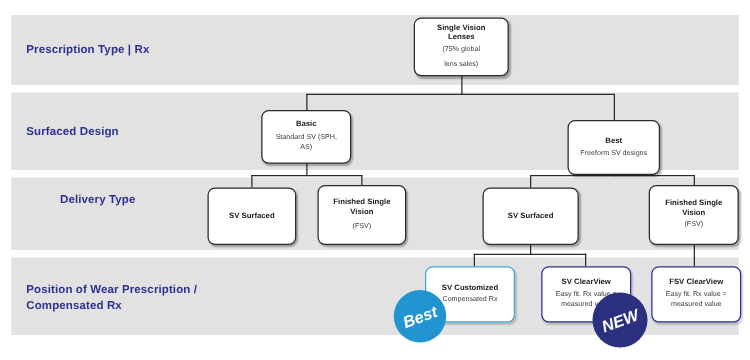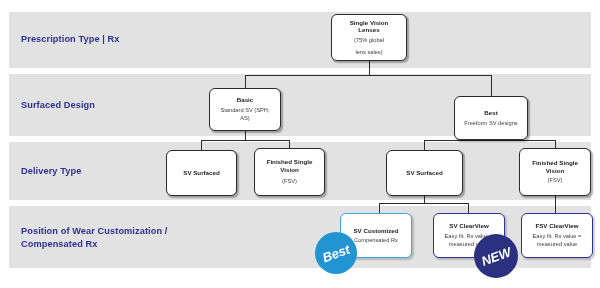--- a/index.html
+++ b/index.html
@@ -49,22 +49,22 @@
 
 <div id="canvas">
 
   <div class="band" style="top:12px;height:56px;"></div>
   <div class="band" style="top:74px;height:62px;"></div>
   <div class="band" style="top:142px;height:58px;"></div>
   <div class="band" style="top:206px;height:62px;"></div>
 
   <div class="band-label" style="top:33px;">Prescription Type | Rx</div>
   <div class="band-label" style="top:99px;">Surfaced Design</div>
-  <div class="band-label" style="top:165px;">Delivery Type</div>
-  <div class="band-label" style="top:225px;">Position of Wear Customization /
+  <div class="band-label" style="top:153px;margin-left:27px;">Delivery Type</div>
+  <div class="band-label" style="top:225px;">Position of Wear Prescription /
 Compensated Rx</div>
 
   <div class="ln lnv" style="left:369px;top:60px;height:16px;"></div>
   <div class="ln lnh" style="left:245px;top:75px;width:247px;"></div>
   <div class="ln lnv" style="left:245px;top:75px;height:13px;"></div>
   <div class="ln lnv" style="left:491px;top:75px;height:21px;"></div>
 
   <div class="ln lnv" style="left:245px;top:130px;height:11px;"></div>
   <div class="ln lnh" style="left:201px;top:140px;width:89px;"></div>
   <div class="ln lnv" style="left:201px;top:140px;height:10px;"></div>

